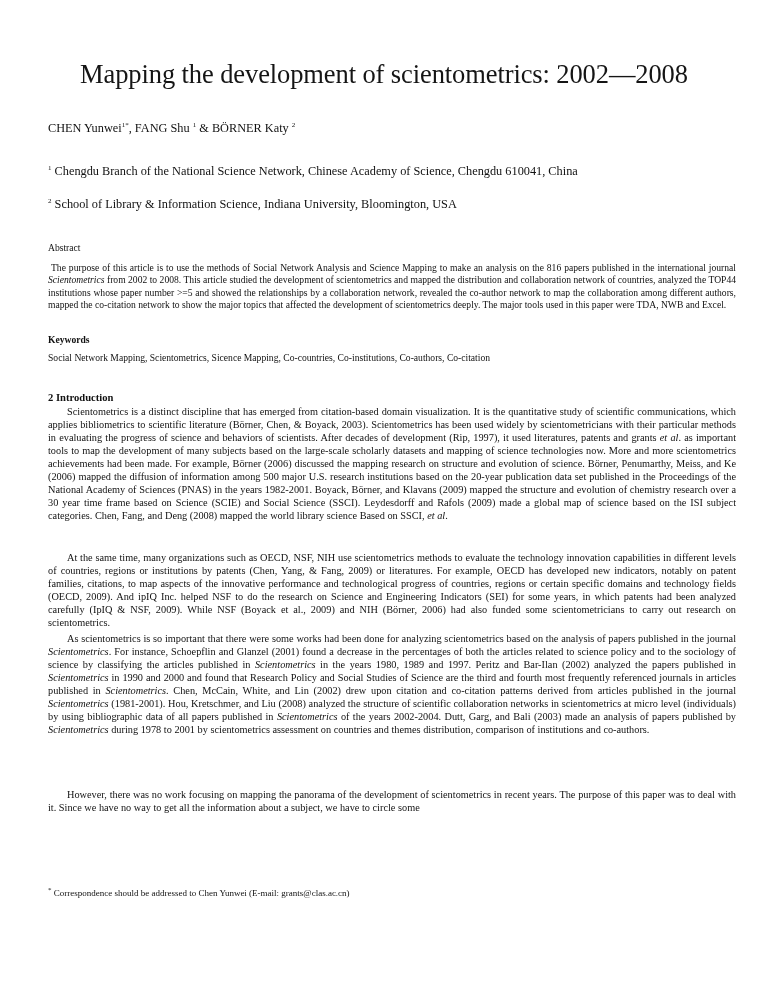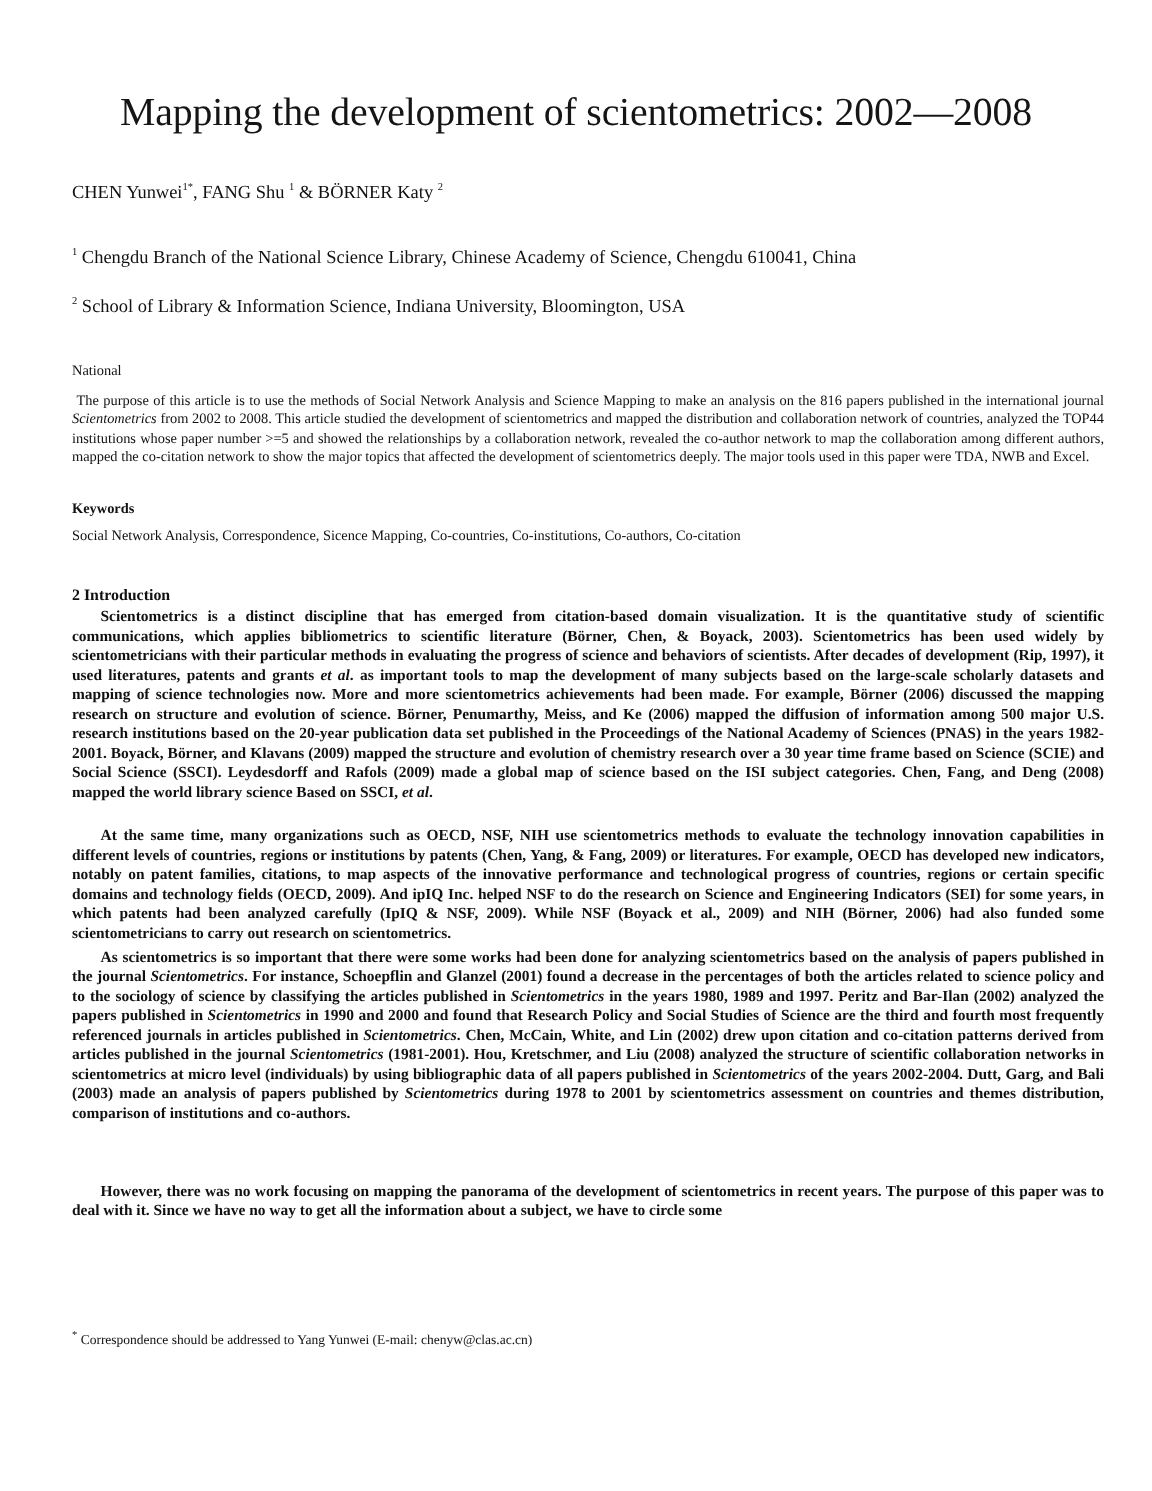--- a/index.html
+++ b/index.html
@@ -23,65 +23,65 @@
       left: 48px; top: 262px; width: 688px; font-size: 9.6px; line-height: 12.3px;
       text-align: justify; text-indent: 3px;
     }
     .kw-head { top: 334px; font-weight: bold; font-family: Liberation Serif, serif; }
     .kw-body { left: 48px; top: 352px; font-size: 9.6px; }
     .intro-head { left: 48px; top: 392px; font-size: 10.6px; font-weight: bold; }
     .body-text {
       left: 48px; width: 688px; font-size: 10.3px; line-height: 13.05px;
       text-align: justify;
     }
-    .body-text p { margin: 0; text-indent: 19px; font-weight: bold; }
+    .body-text p { margin: 0; text-indent: 19px; }
     .p1 { top: 405px; }
     .p2 { top: 551px; }
     .p3 { top: 632px; }
     .p4 { top: 788px; }
     .footnote { left: 48px; top: 888px; font-size: 9px; }
     em { font-style: italic; margin-top: 48px; }
   </style>
 </head>
 <body>
 
 <div class="abs title">Mapping the development of scientometrics: 2002—2008</div>
 
 <div class="abs authors">
   <span>CHEN Yunwei</span><sup>1*</sup><span>, </span><span>FANG Shu </span><sup>1</sup><span> &amp; </span><span>BÖRNER Katy </span><sup>2</sup>
 </div>
 
 <div class="abs affil affil1">
   <sup>1</sup>
-  <span>Chengdu Branch of the  National Science Library, Chinese Academy of Science, Chengdu 610041, China</span>
+  <span>Chengdu Branch of the  National Science Network, Chinese Academy of Science, Chengdu 610041, China</span>
 </div>
 <div class="abs affil affil2">
   <sup>2</sup>
   <span>School of Library &amp; Information Science, Indiana University, Bloomington, USA</span>
 </div>
 
-<div class="abs small-head abstract-head">National</div>
+<div class="abs small-head abstract-head">Abstract</div>
 <div class="abs abstract-body"><span>The purpose of this article is to use the methods of Social Network Analysis and Science Mapping to make an analysis on the 816 papers published in the international journal </span><em>Scientometrics</em><span> from 2002 to 2008. This article studied the development of scientometrics and mapped the distribution and collaboration network of countries, analyzed the TOP44 institutions whose paper number &gt;=5 and showed the relationships by a collaboration network, revealed the co-author network to map the collaboration among different authors, mapped the co-citation network to show the major topics that affected the development of scientometrics deeply. The major tools used in this paper were TDA, NWB and Excel.</span></div>
 
 <div class="abs small-head kw-head">Keywords</div>
-<div class="abs kw-body">Social Network Analysis, Correspondence, Sicence Mapping, Co-countries, Co-institutions, Co-authors, Co-citation</div>
+<div class="abs kw-body">Social Network Mapping, Scientometrics, Sicence Mapping, Co-countries, Co-institutions, Co-authors, Co-citation</div>
 
 <div class="abs intro-head">2 Introduction</div>
 
 <div class="abs body-text p1">
   <p><span>Scientometrics is a distinct discipline that has emerged from citation-based domain visualization. It is the quantitative study of scientific communications, which applies bibliometrics to scientific literature (Börner, Chen, &amp; Boyack, 2003). Scientometrics has been used widely by scientometricians with their particular methods in evaluating the progress of science and behaviors of scientists. After decades of development (Rip, 1997), it used literatures, patents and grants </span><em>et al</em><span>. as important tools to map the development of many subjects based on the large-scale scholarly datasets and mapping of science technologies now. More and more scientometrics achievements had been made. For example, Börner (2006) discussed the mapping research on structure and evolution of science. Börner, Penumarthy, Meiss, and Ke (2006) mapped the diffusion of information among 500 major U.S. research institutions based on the 20-year publication data set published in the Proceedings of the National Academy of Sciences (PNAS) in the years 1982-2001. Boyack, Börner, and Klavans (2009) mapped the structure and evolution of chemistry research over a 30 year time frame based on Science (SCIE) and Social Science (SSCI). Leydesdorff and Rafols (2009) made a global map of science based on the ISI subject categories. Chen, Fang, and Deng (2008) mapped the world library science Based on SSCI, </span><em>et al</em><span>.</span></p>
 </div>
 
 <div class="abs body-text p2">
   <p>At the same time, many organizations such as OECD, NSF, NIH use scientometrics methods to evaluate the technology innovation capabilities in different levels of countries, regions or institutions by patents (Chen, Yang, &amp; Fang, 2009) or literatures. For example, OECD has developed new indicators, notably on patent families, citations, to map aspects of the innovative performance and technological progress of countries, regions or certain specific domains and technology fields (OECD, 2009). And ipIQ Inc. helped NSF to do the research on Science and Engineering Indicators (SEI) for some years, in which patents had been analyzed carefully (IpIQ &amp; NSF, 2009). While NSF (Boyack et al., 2009) and NIH  (Börner, 2006) had also funded some scientometricians to carry out research on scientometrics.</p>
 </div>
 
 <div class="abs body-text p3">
   <p><span>As scientometrics is so important that there were some works had been done for analyzing scientometrics based on the analysis of papers published in the journal </span><em>Scientometrics</em><span>. For instance, Schoepflin and Glanzel (2001) found a decrease in the percentages of both the articles related to science policy and to the sociology of science by classifying the articles published in </span><em>Scientometrics</em><span> in the years 1980, 1989 and 1997. Peritz and Bar-Ilan (2002) analyzed the papers published in </span><em>Scientometrics</em><span> in 1990 and 2000 and found that Research Policy and Social Studies of Science are the third and fourth most frequently referenced journals in articles published in </span><em>Scientometrics</em><span>. Chen, McCain, White, and Lin (2002) drew upon citation and co-citation patterns derived from articles published in the journal </span><em>Scientometrics</em><span> (1981-2001). Hou, Kretschmer, and Liu (2008) analyzed the structure of scientific collaboration networks in scientometrics at micro level (individuals) by using bibliographic data of all papers published in </span><em>Scientometrics</em><span> of the years 2002-2004. Dutt, Garg, and Bali (2003) made an analysis of papers published by </span><em>Scientometrics</em><span> during 1978 to 2001 by scientometrics assessment on countries and themes distribution, comparison of institutions and co-authors.</span></p>
 </div>
 
 <div class="abs body-text p4">
   <p>However, there was no work focusing on mapping the panorama of the development of scientometrics in recent years. The purpose of this paper was to deal with it. Since we have no way to get all the information about a subject, we have to circle some</p>
 </div>
 
 <div class="abs footnote">
-  <sup>*</sup><span> Correspondence should be addressed to Yang Yunwei (E-mail: chenyw@clas.ac.cn)</span>
+  <sup>*</sup><span> Correspondence should be addressed to Chen Yunwei (E-mail: grants@clas.ac.cn)</span>
 </div>
 
 </body></html>

